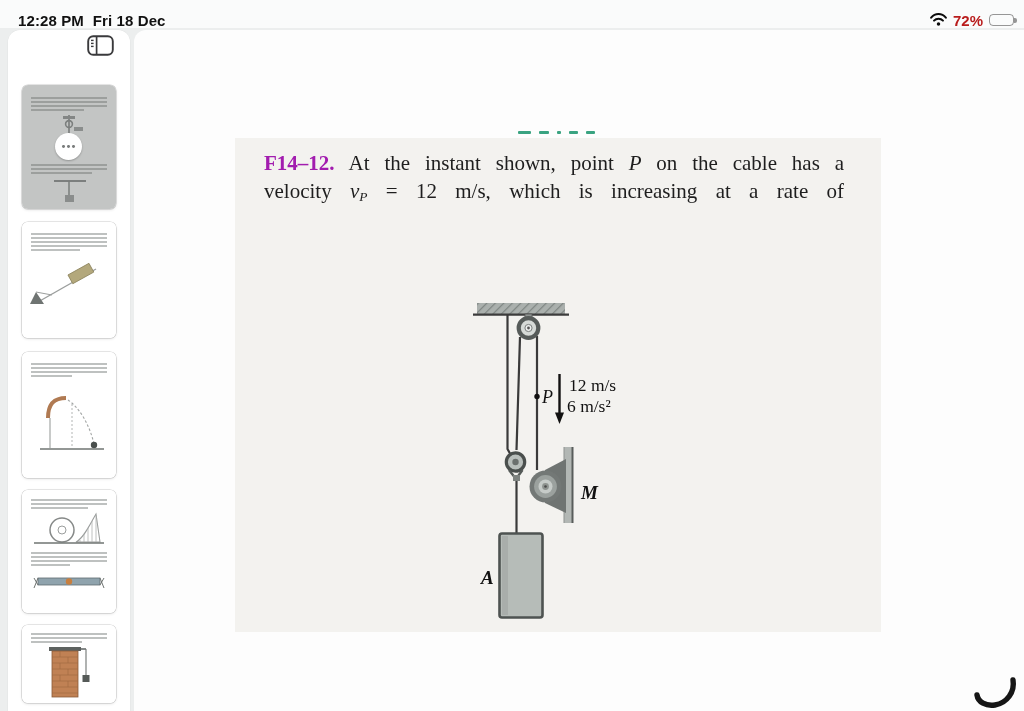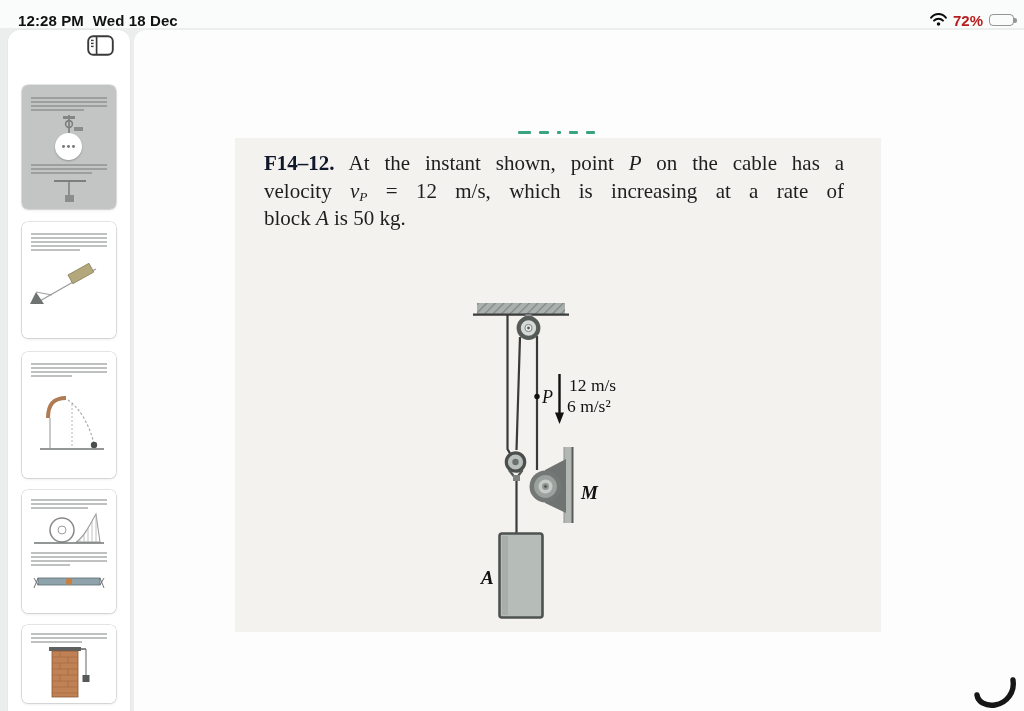--- a/index.html
+++ b/index.html
@@ -32,21 +32,21 @@
     border-radius:12px 0 0 0; overflow:hidden; }
   .scan-region { position:absolute; left:101px; top:108px; width:646px; height:494px; background:#f3f2ef; }
   .dashes { position:absolute; left:384px; top:101px; display:flex; gap:8px; }
   .dashes i { display:block; height:3.2px; background:#3aa381; border-radius:1px; }
 
   .prob-text { position:absolute; left:130px; top:121px; width:580px;
     font-family:"Liberation Serif", serif; font-size:21px; color:#1e1e1e; }
   .jline { height:27.6px; overflow:hidden; text-align:justify; }
   .jline::after { content:""; display:inline-block; width:100%; height:0; }
   .lastline { height:27.6px; text-align:left; }
-  .prob-label { color:#0f172a; font-weight:700; margin-right:14px; }
+  .prob-label { color:#a21caf; font-weight:700; margin-right:14px; }
   .prob-text i, .f1411 i { font-style:italic; }
   .prob-text sub { font-size:64%; vertical-align:-18%; }
   .prob-text sup { font-size:64%; vertical-align:38%; }
   .prob-text b { font-weight:700; }
 
   .diagram { position:absolute; left:316px; top:265px; width:230px; height:345px; }
 
   .f1411 { position:absolute; left:130px; top:650px; width:640px;
     font-family:"Liberation Serif", serif; font-size:21px; color:#1e1e1e; white-space:nowrap; }
 
@@ -54,21 +54,21 @@
 
   .tline { stroke:#a9acab; stroke-width:1.7; }
   .tline-dark { stroke:#8f9291; stroke-width:1.7; }
 </style>
 </head>
 <body>
 
 <div class="status-bar">
   <div class="sb-left">
     <span>12:28 PM</span>
-    <span>Wed 18 Dec</span>
+    <span>Fri 18 Dec</span>
   </div>
   <div class="sb-right">
     <span>
       <svg width="17" height="13" viewBox="0 0 16 12">
         <path d="M1.1,4.3 C2.9,2.1 5.3,0.9 8,0.9 C10.7,0.9 13.1,2.1 14.9,4.3" fill="none" stroke="#0b0b0b" stroke-width="1.9" stroke-linecap="round"></path>
         <path d="M3.8,7 C4.9,5.8 6.4,5.2 8,5.2 C9.6,5.2 11.1,5.8 12.2,7" fill="none" stroke="#0b0b0b" stroke-width="1.9" stroke-linecap="round"></path>
         <circle cx="8" cy="10.2" r="1.65" fill="#0b0b0b"></circle>
       </svg>
     </span>
     <span>72%</span>
@@ -232,21 +232,20 @@
       <i style="width:4px;"></i>
     <i style="width:9px;"></i>
       <i style="width:9px;"></i>
   </div>
 
   <div class="prob-text">
     <div class="jline">
       <span class="prob-label">F14–12.</span><span>At the instant shown, point <i>P</i> on the cable has a</span>
     </div>
     <div class="jline">velocity <i>v<sub>P</sub></i> = 12 m/s, which is increasing at a rate of</div>
-    <div class="lastline">block <i>A</i> is 50 kg.</div>
   </div>
 
   <div class="diagram">
     <svg width="230" height="345" viewBox="450 295 230 345">
       <defs>
         <pattern id="hatch" width="6" height="6" patternTransform="rotate(45)" patternUnits="userSpaceOnUse">
           <rect width="6" height="6" fill="#aab0ad"></rect>
           <line x1="0" y1="0" x2="0" y2="6" stroke="#7e8582" stroke-width="2.4"></line>
         </pattern>
       </defs>

